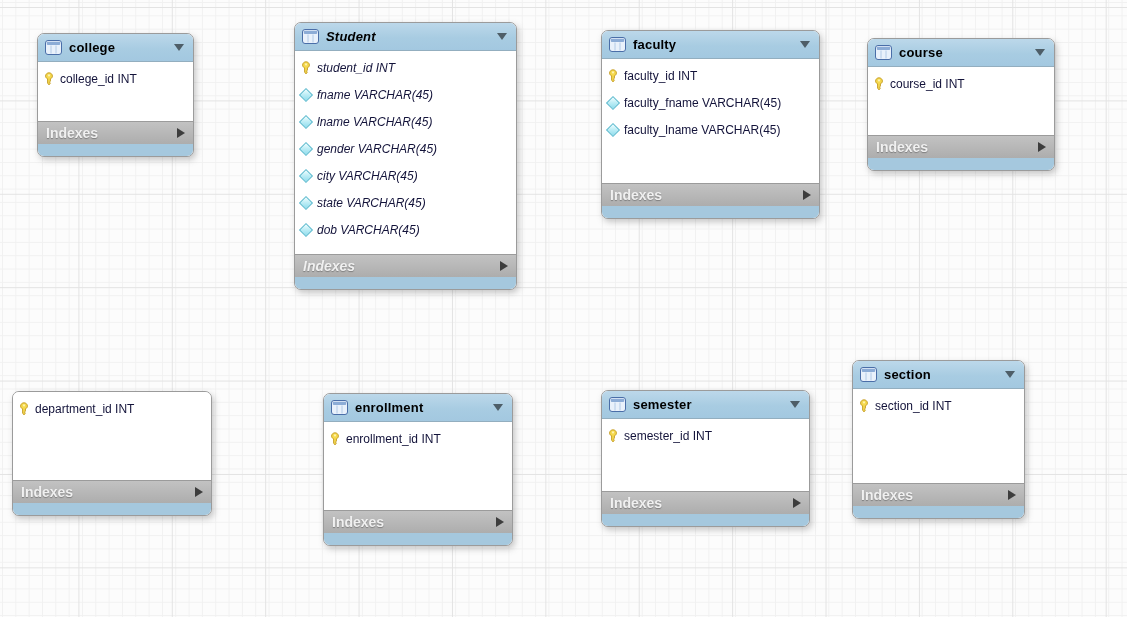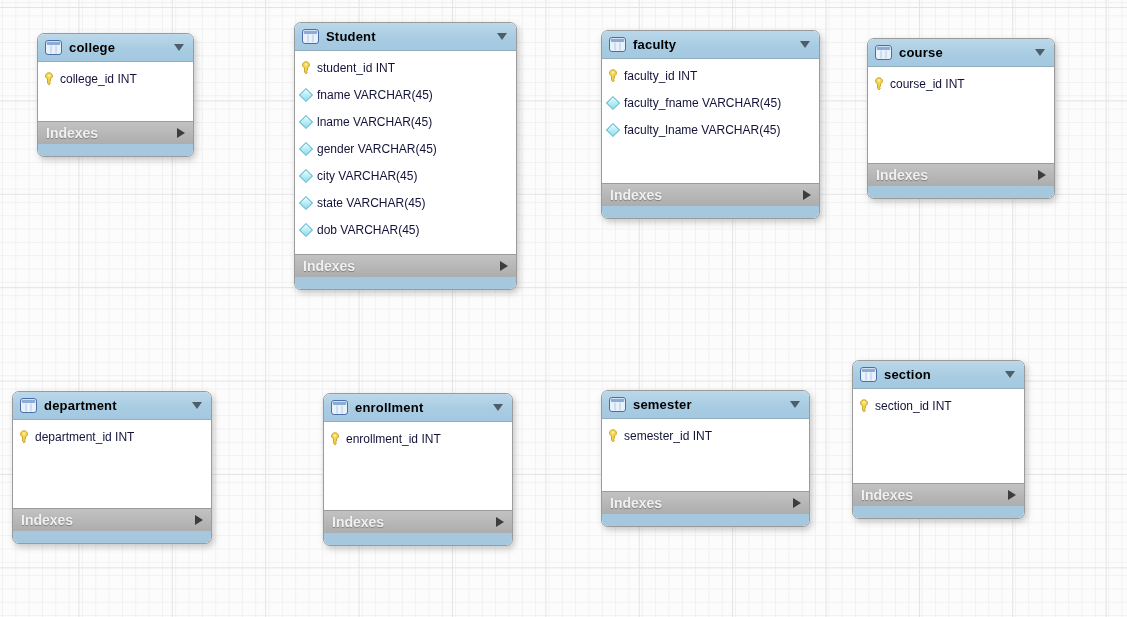--- a/index.html
+++ b/index.html
@@ -125,21 +125,21 @@
         <span class="col-label">college_id INT</span>
       </div>
     </div>
     <div class="tbl-indexes">
       <span class="indexes-label">Indexes</span>
       <span class="idx-arrow"></span>
     </div>
     <div class="tbl-footer"></div>
   </div>
 
-  <div class="tbl" style="left:294px;top:22px;width:221px;">
+  <div class="tbl" style="left:294px;top:22px;width:221px;font-style:italic;">
     <div class="tbl-header">
 
   <svg width="17" height="15" viewBox="0 0 17 15">
     <rect x="0.5" y="0.5" width="16" height="14" rx="2.5" fill="#e9f1fb" stroke="#4a6ea8"></rect>
     <rect x="1.8" y="1.8" width="13.4" height="3.2" rx="1" fill="#8cacd6"></rect>
     <line x1="6" y1="5.5" x2="6" y2="13.5" stroke="#b2cae6" stroke-width="1"></line>
     <line x1="11" y1="5.5" x2="11" y2="13.5" stroke="#b2cae6" stroke-width="1"></line>
   </svg>
 
       <span class="tbl-title">Student</span>
@@ -248,51 +248,39 @@
   <svg width="17" height="15" viewBox="0 0 17 15">
     <rect x="0.5" y="0.5" width="16" height="14" rx="2.5" fill="#e9f1fb" stroke="#4a6ea8"></rect>
     <rect x="1.8" y="1.8" width="13.4" height="3.2" rx="1" fill="#8cacd6"></rect>
     <line x1="6" y1="5.5" x2="6" y2="13.5" stroke="#b2cae6" stroke-width="1"></line>
     <line x1="11" y1="5.5" x2="11" y2="13.5" stroke="#b2cae6" stroke-width="1"></line>
   </svg>
 
       <span class="tbl-title">course</span>
       <span class="collapse-arrow"></span>
     </div>
-    <div class="tbl-body" style="height:96px;">
+    <div class="tbl-body" style="height:68px;">
       <div class="tbl-row">
 
   <svg class="key-svg" width="12" height="14" viewBox="0 0 12 14">
     <path d="M6 0.8 C7.9 0.8 9.4 2.2 9.4 4 C9.4 5.3 8.6 6.4 7.4 6.9 L7.4 9.1 L6.4 10.1 L7.4 11.1 L6 12.9 L4.6 11.1 L4.6 6.9 C3.4 6.4 2.6 5.3 2.6 4 C2.6 2.2 4.1 0.8 6 0.8 Z" fill="#f5d94f" stroke="#c2971c" stroke-width="0.9"></path>
     <circle cx="6" cy="3.4" r="1.1" fill="#fdf2b0" stroke="none"></circle>
   </svg>
 
         <span class="col-label">course_id INT</span>
       </div>
     </div>
     <div class="tbl-indexes">
       <span class="indexes-label">Indexes</span>
       <span class="idx-arrow"></span>
     </div>
     <div class="tbl-footer"></div>
   </div>
 
   <div class="tbl" style="left:12px;top:391px;width:198px;">
-    <div class="tbl-header">
-
-  <svg width="17" height="15" viewBox="0 0 17 15">
-    <rect x="0.5" y="0.5" width="16" height="14" rx="2.5" fill="#e9f1fb" stroke="#4a6ea8"></rect>
-    <rect x="1.8" y="1.8" width="13.4" height="3.2" rx="1" fill="#8cacd6"></rect>
-    <line x1="6" y1="5.5" x2="6" y2="13.5" stroke="#b2cae6" stroke-width="1"></line>
-    <line x1="11" y1="5.5" x2="11" y2="13.5" stroke="#b2cae6" stroke-width="1"></line>
-  </svg>
-
-      <span class="tbl-title">department</span>
-      <span class="collapse-arrow"></span>
-    </div>
     <div class="tbl-body" style="height:88px;">
       <div class="tbl-row">
 
   <svg class="key-svg" width="12" height="14" viewBox="0 0 12 14">
     <path d="M6 0.8 C7.9 0.8 9.4 2.2 9.4 4 C9.4 5.3 8.6 6.4 7.4 6.9 L7.4 9.1 L6.4 10.1 L7.4 11.1 L6 12.9 L4.6 11.1 L4.6 6.9 C3.4 6.4 2.6 5.3 2.6 4 C2.6 2.2 4.1 0.8 6 0.8 Z" fill="#f5d94f" stroke="#c2971c" stroke-width="0.9"></path>
     <circle cx="6" cy="3.4" r="1.1" fill="#fdf2b0" stroke="none"></circle>
   </svg>
 
         <span class="col-label">department_id INT</span>
       </div>

